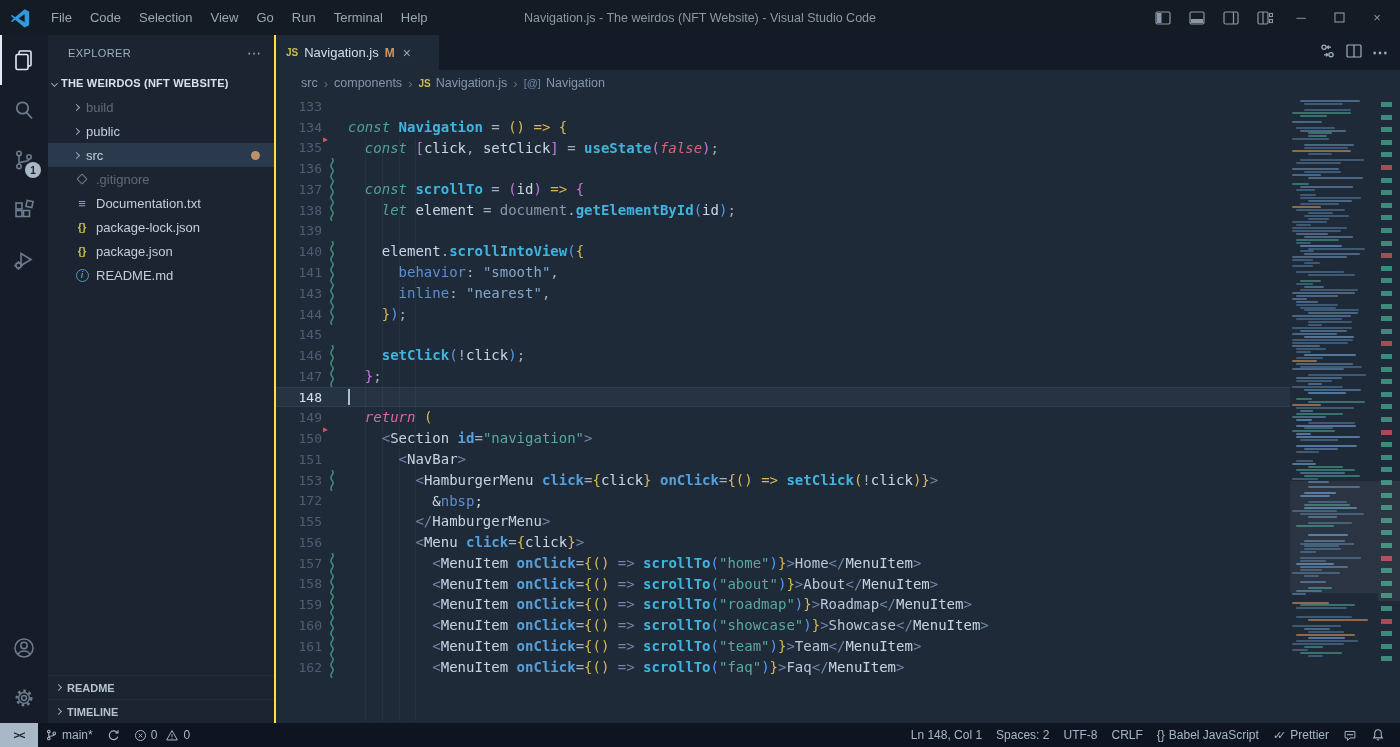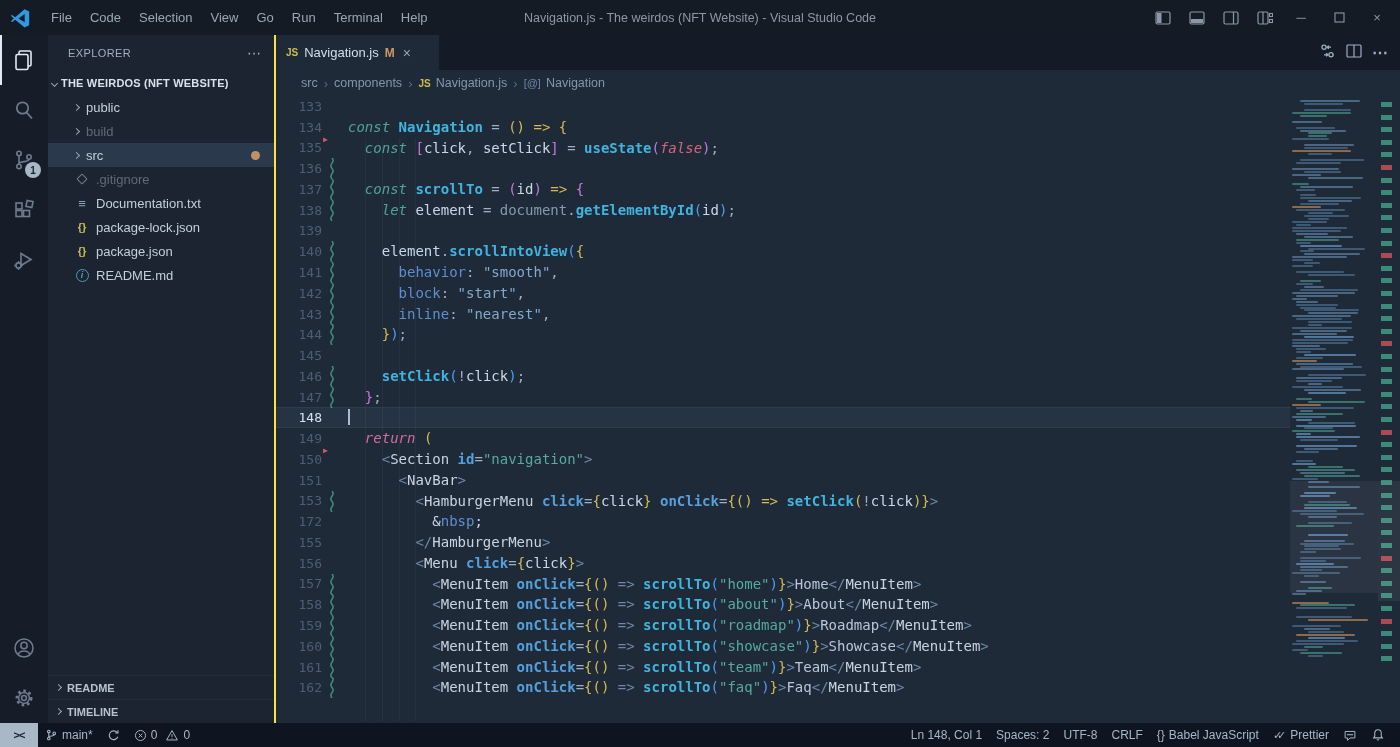--- a/index.html
+++ b/index.html
@@ -237,27 +237,27 @@
     <div class="sidebar">
       <div class="sb-header">
         <span>EXPLORER</span>
         <span class="kebab">⋯</span>
       </div>
       <div class="sb-section">
         <span class="chev down"></span>
         <span>THE WEIRDOS (NFT WEBSITE)</span>
       </div>
       <div id="file-list">
+          <div class="file-row folder dim">
+            <span class="chev right"></span>
+            <span class="f-label">build</span>
+          </div>
           <div class="file-row folder">
             <span class="chev right"></span>
             <span class="f-label">public</span>
-          </div>
-          <div class="file-row folder dim">
-            <span class="chev right"></span>
-            <span class="f-label">build</span>
           </div>
           <div class="file-row folder selected">
             <span class="chev right"></span>
             <span class="f-label">src</span>
             <span class="mod-dot"></span>
           </div>
           <div class="file-row file dim">
             <span class="f-icon">
               <span class="ic-git"></span>
             </span>
@@ -398,29 +398,20 @@
               <div class="ln-code"><span class="tok-pn">    </span><span class="tok-vr">element</span><span class="tok-pn">.</span><span class="tok-fn">scrollIntoView</span><span class="tok-u">(</span><span class="tok-g">{</span></div>
             </div>
             <div class="code-line">
               <div class="ln-num">141</div>
               <div class="ln-gut">
                 <svg width="6" height="21" viewBox="0 0 6 21">
                   <path d="M3 0 Q5.2 2.6 3 5.25 Q0.8 7.9 3 10.5 Q5.2 13.1 3 15.75 Q0.8 18.4 3 21" stroke="#3f8e7c" fill="none" stroke-width="1.5"></path>
                 </svg>
               </div>
               <div class="ln-code"><span class="tok-pn">      </span><span class="tok-pr">behavior</span><span class="tok-pn">: </span><span class="tok-s1">"smooth"</span><span class="tok-pn">,</span></div>
-            </div>
-            <div class="code-line">
-              <div class="ln-num">142</div>
-              <div class="ln-gut">
-                <svg width="6" height="21" viewBox="0 0 6 21">
-                  <path d="M3 0 Q5.2 2.6 3 5.25 Q0.8 7.9 3 10.5 Q5.2 13.1 3 15.75 Q0.8 18.4 3 21" stroke="#3f8e7c" fill="none" stroke-width="1.5"></path>
-                </svg>
-              </div>
-              <div class="ln-code"><span class="tok-pn">      </span><span class="tok-pr">block</span><span class="tok-pn">: </span><span class="tok-s1">"start"</span><span class="tok-pn">,</span></div>
             </div>
             <div class="code-line">
               <div class="ln-num">143</div>
               <div class="ln-gut">
                 <svg width="6" height="21" viewBox="0 0 6 21">
                   <path d="M3 0 Q5.2 2.6 3 5.25 Q0.8 7.9 3 10.5 Q5.2 13.1 3 15.75 Q0.8 18.4 3 21" stroke="#3f8e7c" fill="none" stroke-width="1.5"></path>
                 </svg>
               </div>
               <div class="ln-code"><span class="tok-pn">      </span><span class="tok-pr">inline</span><span class="tok-pn">: </span><span class="tok-s1">"nearest"</span><span class="tok-pn">,</span></div>
             </div>

